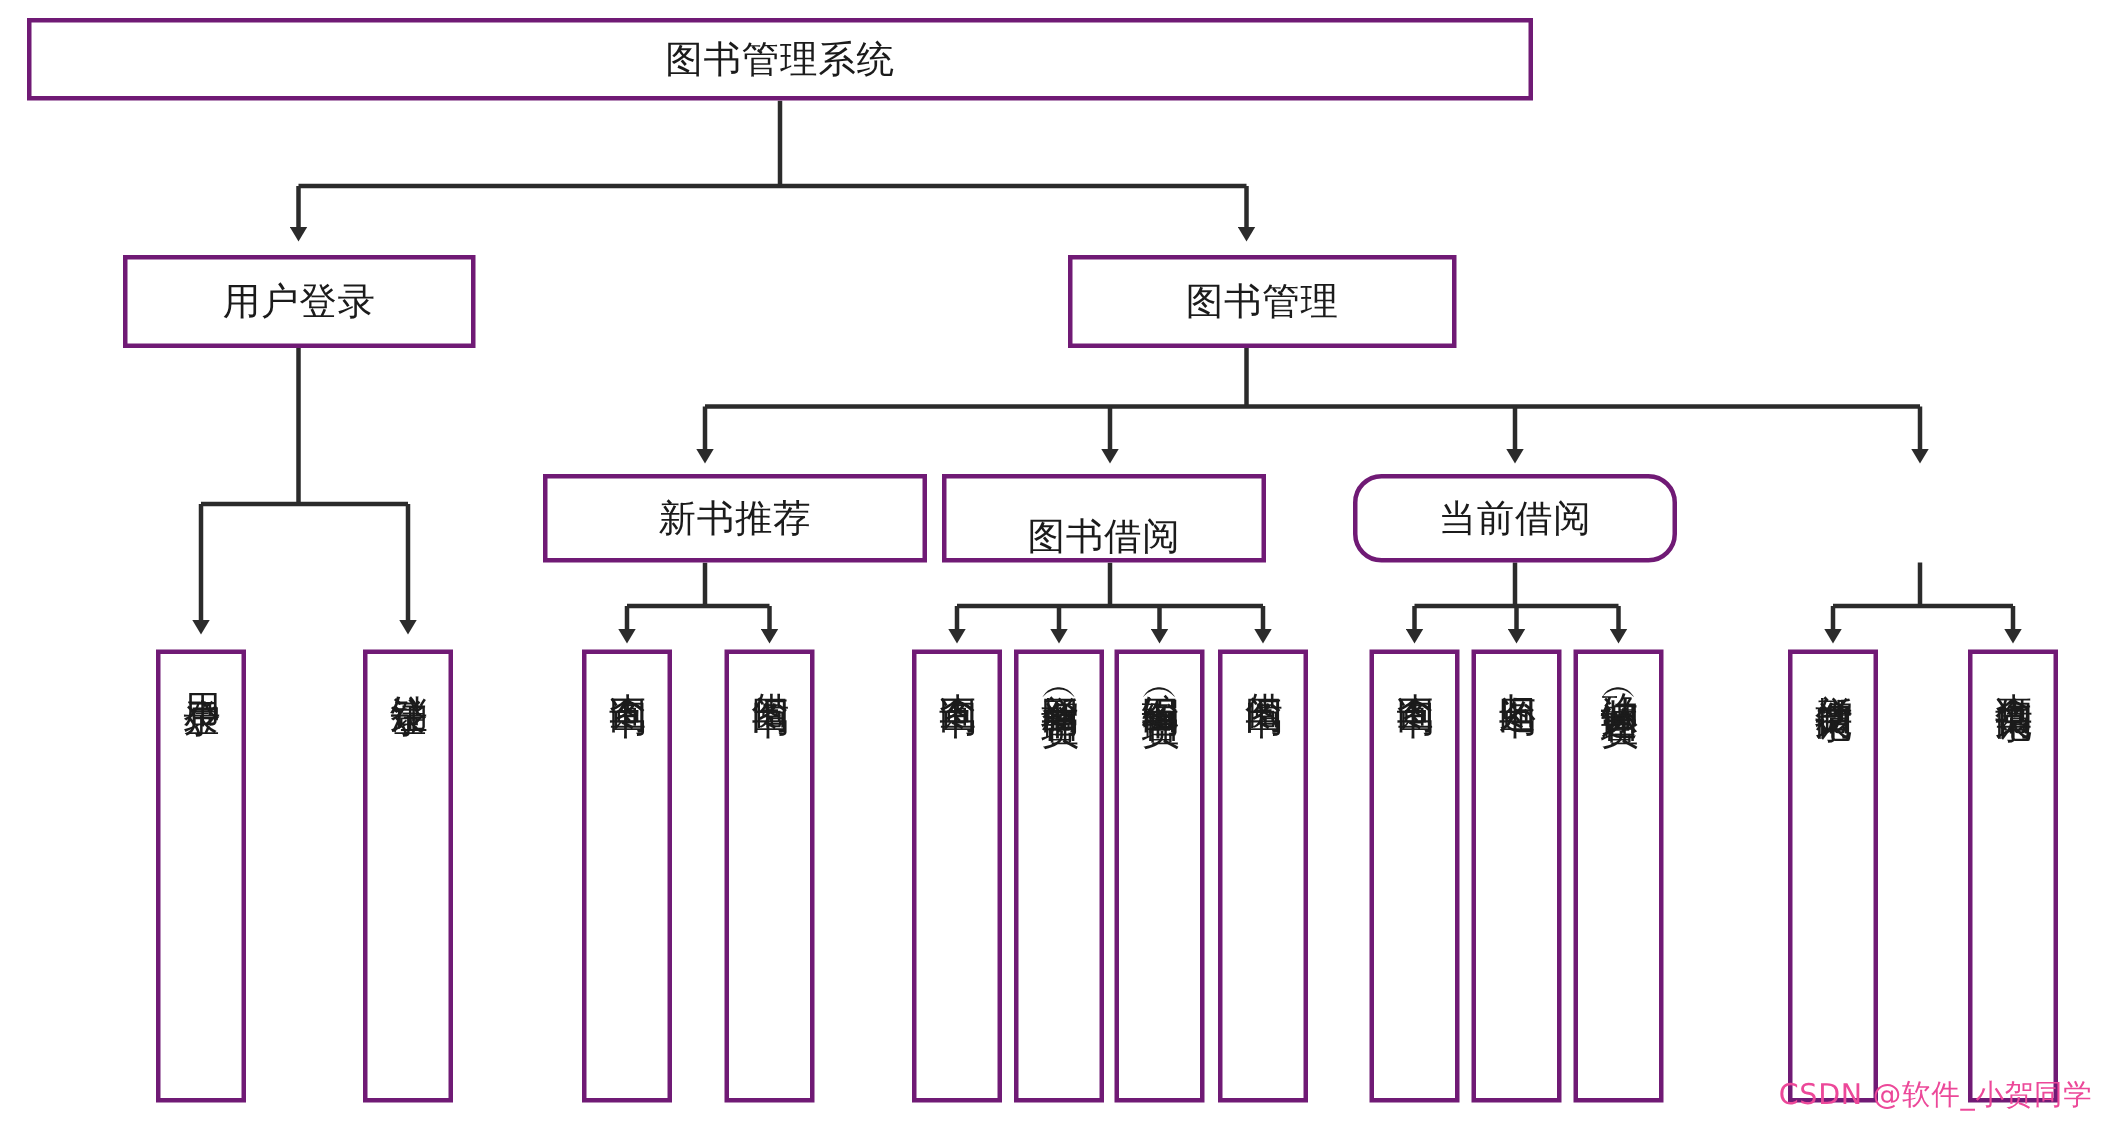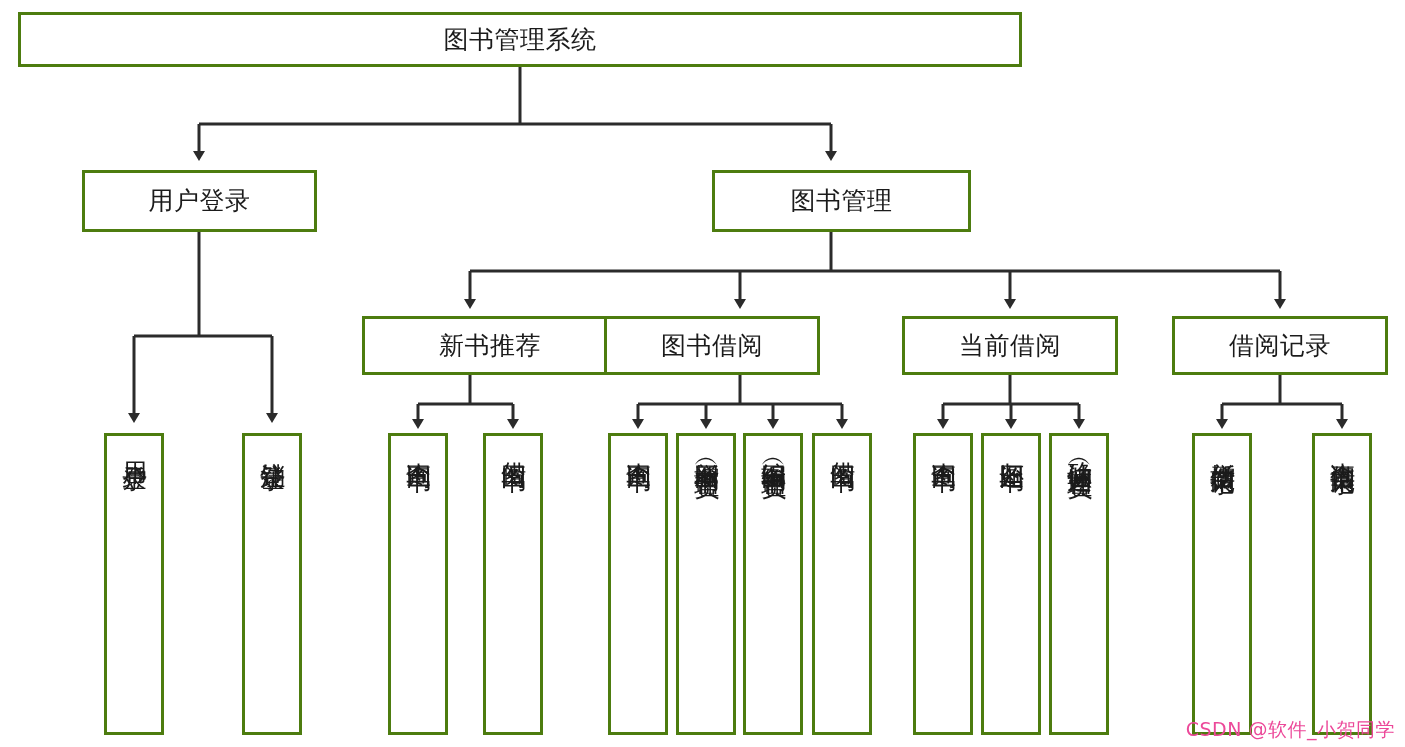--- a/index.html
+++ b/index.html
@@ -22,21 +22,21 @@
     position: absolute;
     left: 0;
     top: 0;
     width: 1405px;
     height: 747px;
     pointer-events: none;
   }
   .node {
     position: absolute;
     box-sizing: border-box;
-    border: 3px solid #4d7c0f;
+    border: 3px solid #701a75;
     background: #ffffff;
     display: flex;
     align-items: center;
     justify-content: center;
     color: #1b1b1b;
   }
   .node .label {
     display: block;
     text-align: center;
     line-height: 1.12;
@@ -137,31 +137,28 @@
   </div>
 
   <div class="node horiz" style="left:712px; top:170px; width:259px; height:62px;">
     <span class="label">图书管理</span>
   </div>
 
   <div class="node horiz" style="left:362px; top:316px; width:256px; height:59px;">
     <span class="label">新书推荐</span>
   </div>
 
-  <div class="node horiz" style="left:604px; top:316px; width:216px; height:59px;">
+  <div class="node horiz" style="left:628px; top:316px; width:216px; height:59px;align-items:flex-end;">
     <span class="label">图书借阅</span>
   </div>
 
-  <div class="node horiz" style="left:902px; top:316px; width:216px; height:59px;">
+  <div class="node horiz" style="left:902px; top:316px; width:216px; height:59px;border-radius:19px;">
     <span class="label">当前借阅</span>
   </div>
 
-  <div class="node horiz" style="left:1172px; top:316px; width:216px; height:59px;">
-    <span class="label">借阅记录</span>
-  </div>
 
   <div class="node vert" style="left:104px; top:433px; width:60px; height:302px;">
     <span class="label">用户登录</span>
   </div>
   <div class="node vert" style="left:242px; top:433px; width:60px; height:302px;">
     <span class="label">注销登录</span>
   </div>
 
   <div class="node vert" style="left:388px; top:433px; width:60px; height:302px;">
     <span class="label">查询图书</span>

